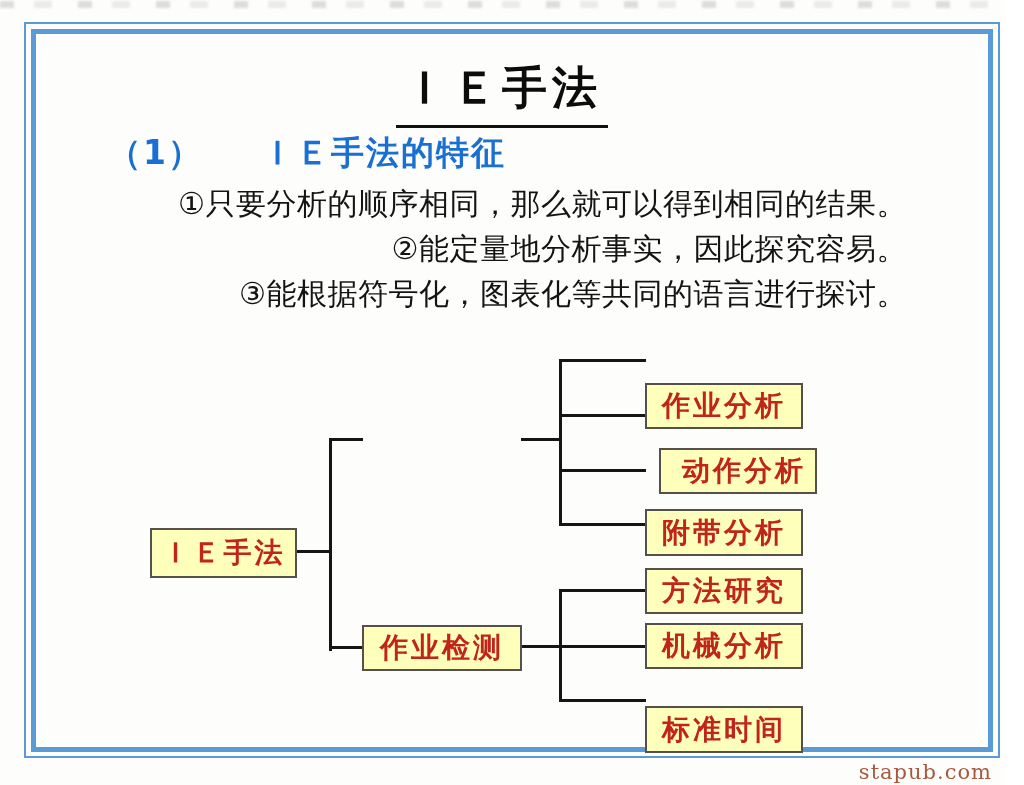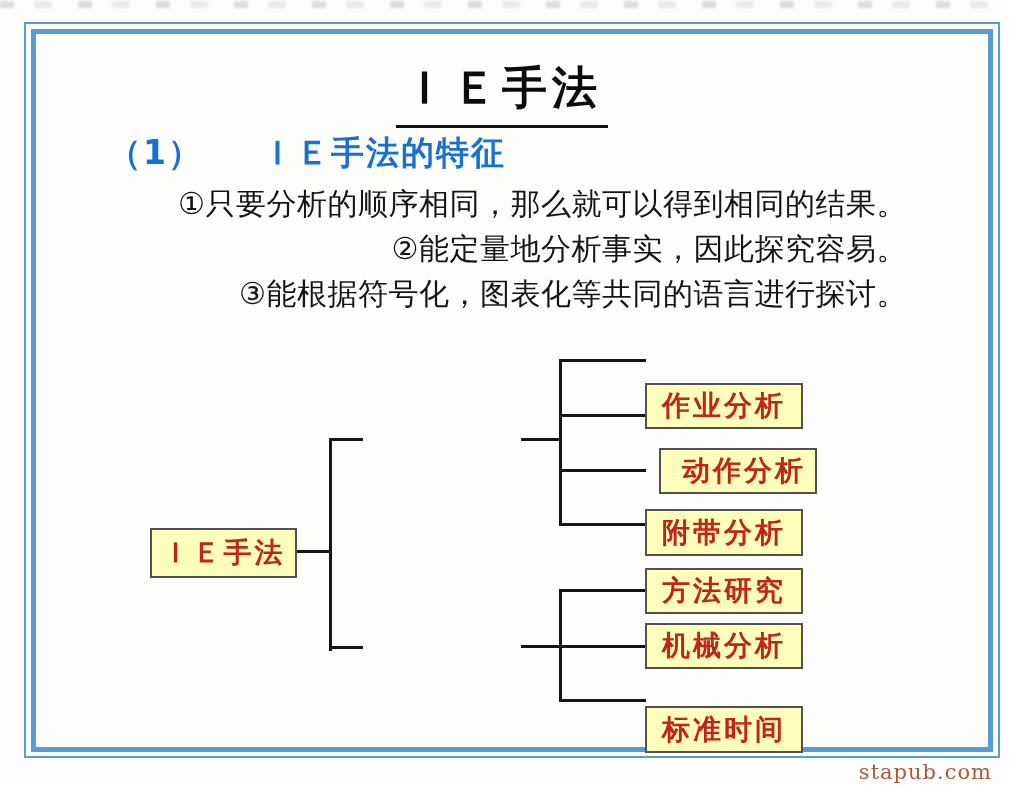--- a/index.html
+++ b/index.html
@@ -103,20 +103,21 @@
     <div class="ln" style="left:560px;top:469px;width:86px;height:3px;"></div>
     <div class="ln" style="left:560px;top:523px;width:86px;height:3px;"></div>
     <div class="ln" style="left:330px;top:646px;width:33px;height:3px;"></div>
     <div class="ln" style="left:521px;top:645px;width:125px;height:3px;"></div>
     <div class="ln" style="left:559px;top:589px;width:3px;height:113px;"></div>
     <div class="ln" style="left:560px;top:589px;width:86px;height:3px;"></div>
     <div class="ln" style="left:560px;top:699px;width:86px;height:3px;"></div>
 
     <div class="node" style="left:150px;top:528px;width:147px;height:50px;">ＩＥ手法</div>
 
+    <div class="node" style="left:362px;top:625px;width:160px;height:46px;">作业检测</div>
 
     <div class="node" style="left:645px;top:383px;width:158px;height:46px;">作业分析</div>
     <div class="node" style="left:659px;top:448px;width:158px;height:46px;padding-left:12px;">动作分析</div>
     <div class="node" style="left:645px;top:509px;width:158px;height:47px;">附带分析</div>
 
     <div class="node" style="left:645px;top:568px;width:158px;height:46px;">方法研究</div>
     <div class="node" style="left:645px;top:623px;width:158px;height:46px;text-align:right;">机械分析</div>
     <div class="node" style="left:645px;top:678px;width:158px;height:47px;margin-top:28px;">标准时间</div>
   </div>
 

